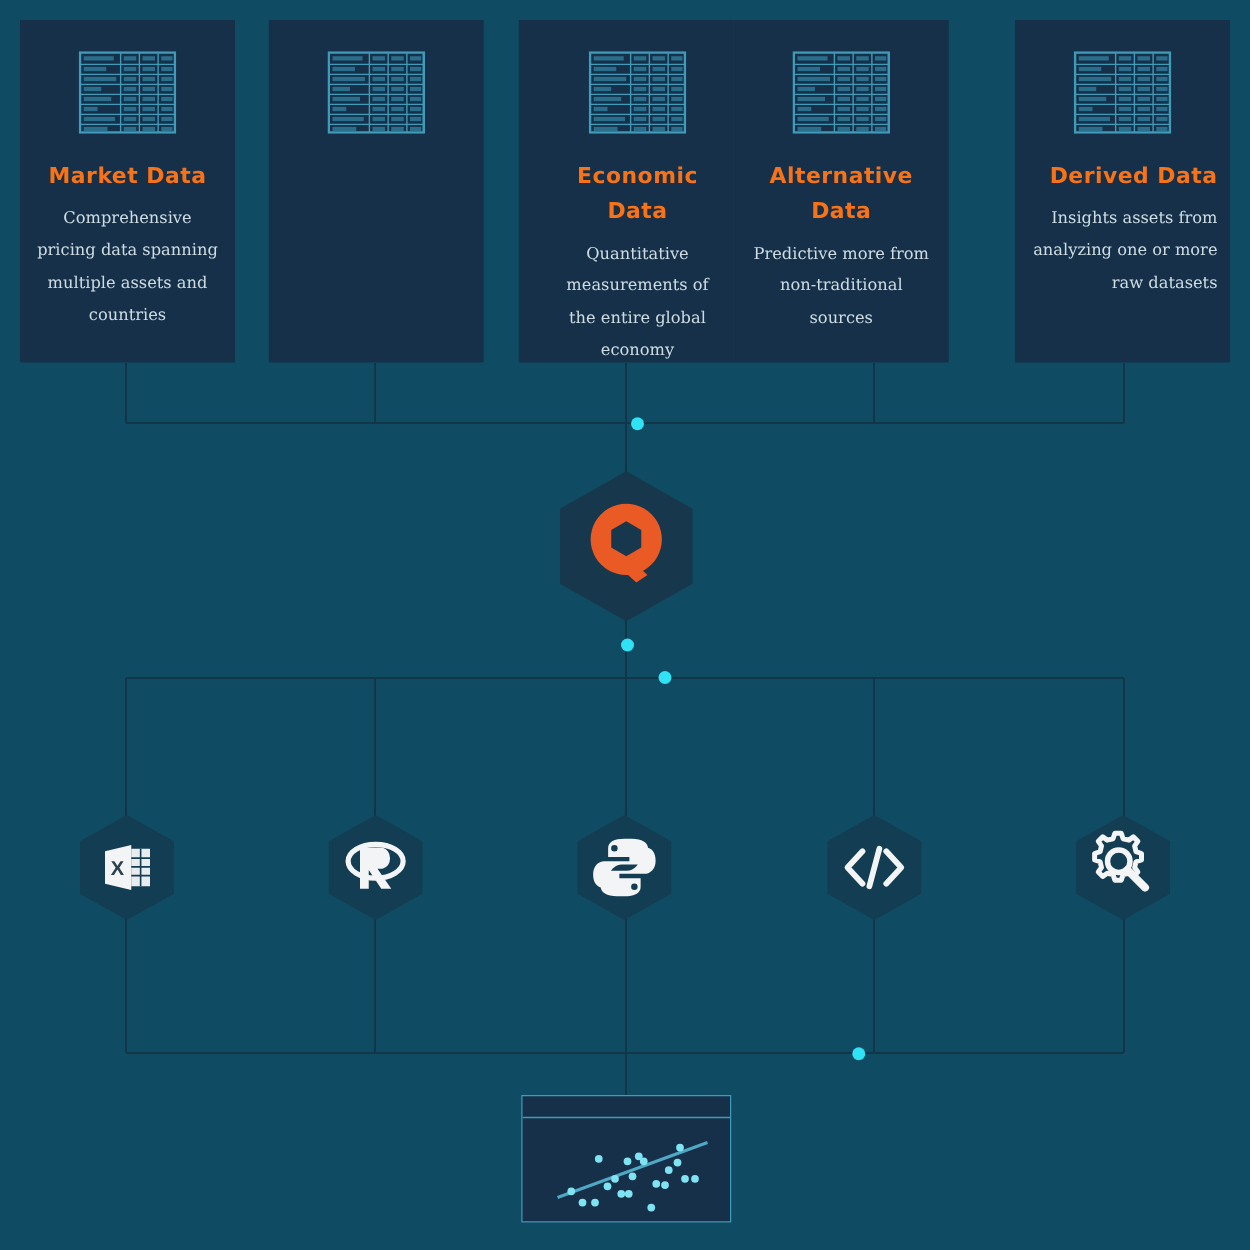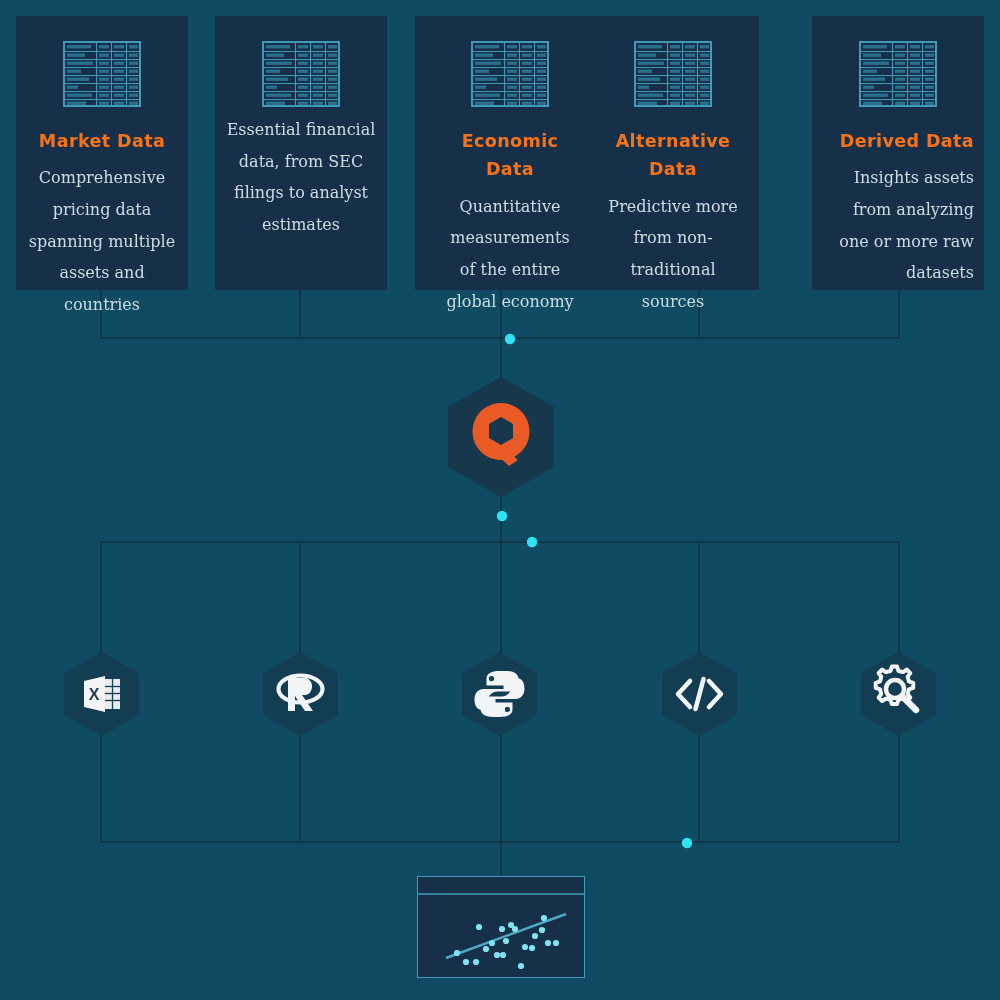--- a/index.html
+++ b/index.html
@@ -45,21 +45,21 @@
     font-family: "DejaVu Sans", sans-serif;
     font-size: 17.5px;
     font-weight: bold;
     letter-spacing: 0.4px;
     color: #f97316;
     line-height: 1.62;
   }
   .card-desc {
     margin-top: 7px;
     font-family: "DejaVu Serif", serif;
-    font-size: 16px;
+    font-size: 13px;
     color: #cfdde3;
     line-height: 1.98;
   }
 
   
   .hex {
     position: absolute;
   }
   .hex svg { display: block; }
 
@@ -219,21 +219,20 @@
         <rect x="4" y="52.5" width="25" height="3.4"></rect>
           <rect x="36" y="52.5" width="10" height="3.4"></rect>
           <rect x="51" y="52.5" width="10" height="3.4"></rect>
           <rect x="66" y="52.5" width="9" height="3.4"></rect>
         <rect x="4" y="60.5" width="19" height="3.4"></rect>
           <rect x="36" y="60.5" width="10" height="3.4"></rect>
           <rect x="51" y="60.5" width="10" height="3.4"></rect>
           <rect x="66" y="60.5" width="9" height="3.4"></rect>
       </g>
     </svg>
-    <div class="card-desc">Essential financial data, from SEC filings to analyst estimates</div>
   </div>
 
   <div class="card" style="left:415px;padding-left:28px;">
     <svg class="card-icon" viewBox="0 0 78 66" xmlns="http://www.w3.org/2000/svg">
       <rect x="1" y="1" width="76" height="64" fill="none" stroke="#3f9bb8" stroke-width="2"></rect>
       <g stroke="#3f9bb8" stroke-width="1.1">
         <line x1="1" y1="10.5" x2="77" y2="10.5"></line>
           <line x1="1" y1="18.5" x2="77" y2="18.5"></line>
         <line x1="1" y1="26.5" x2="77" y2="26.5"></line>
           <line x1="1" y1="34.5" x2="77" y2="34.5"></line>

